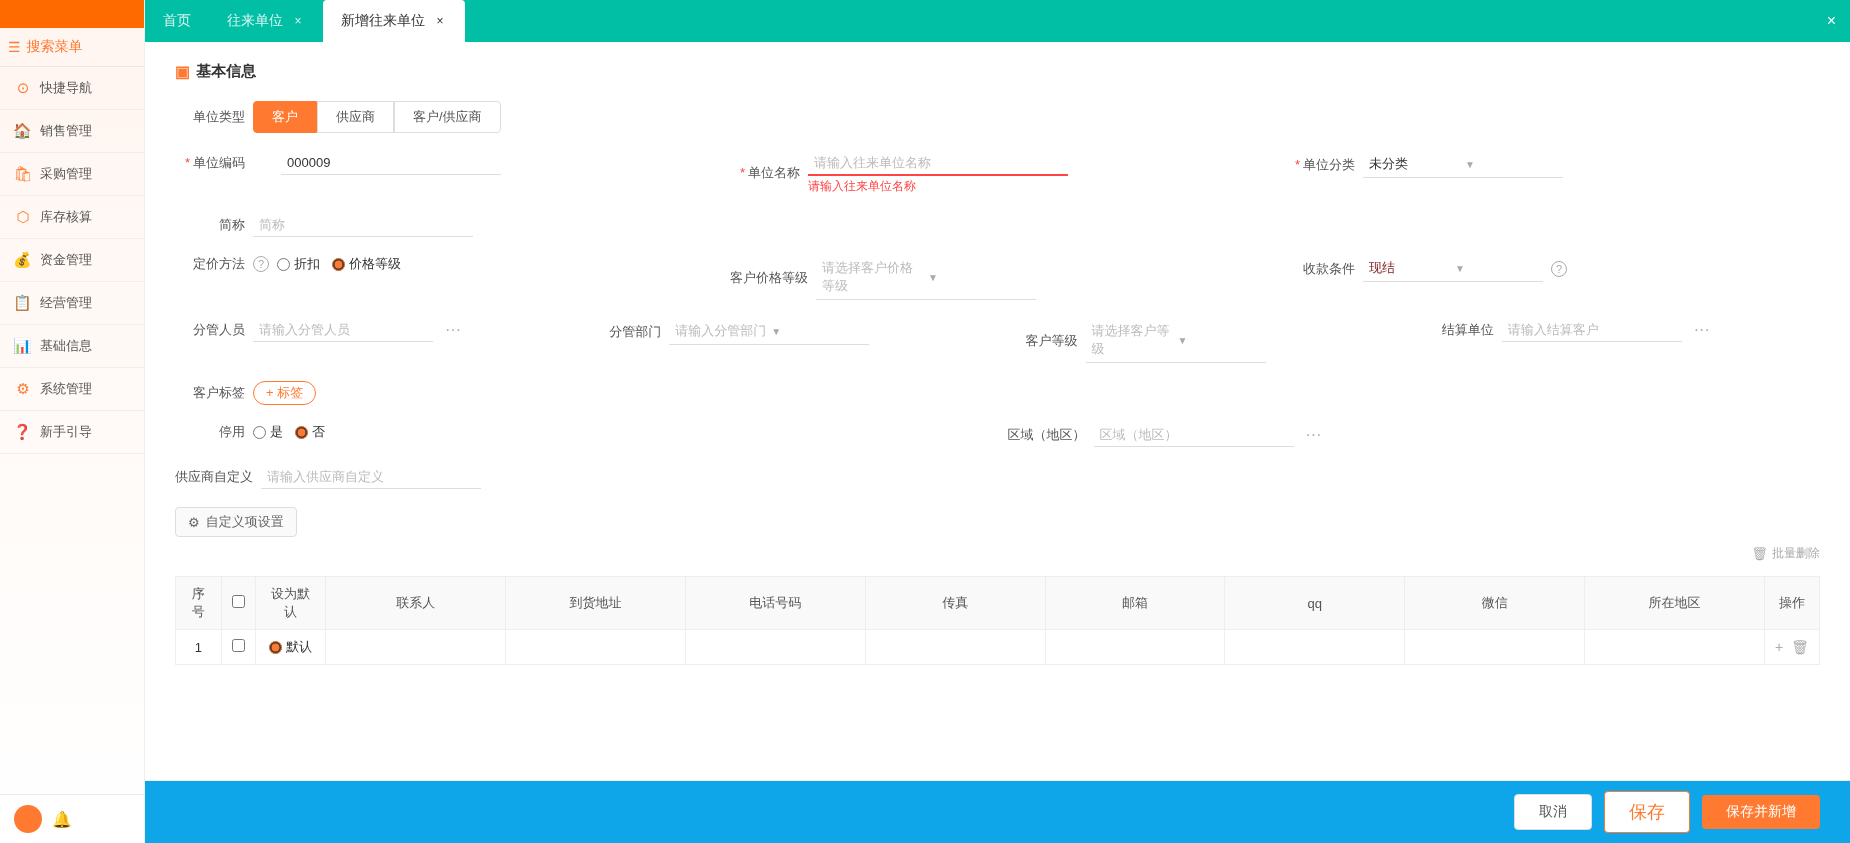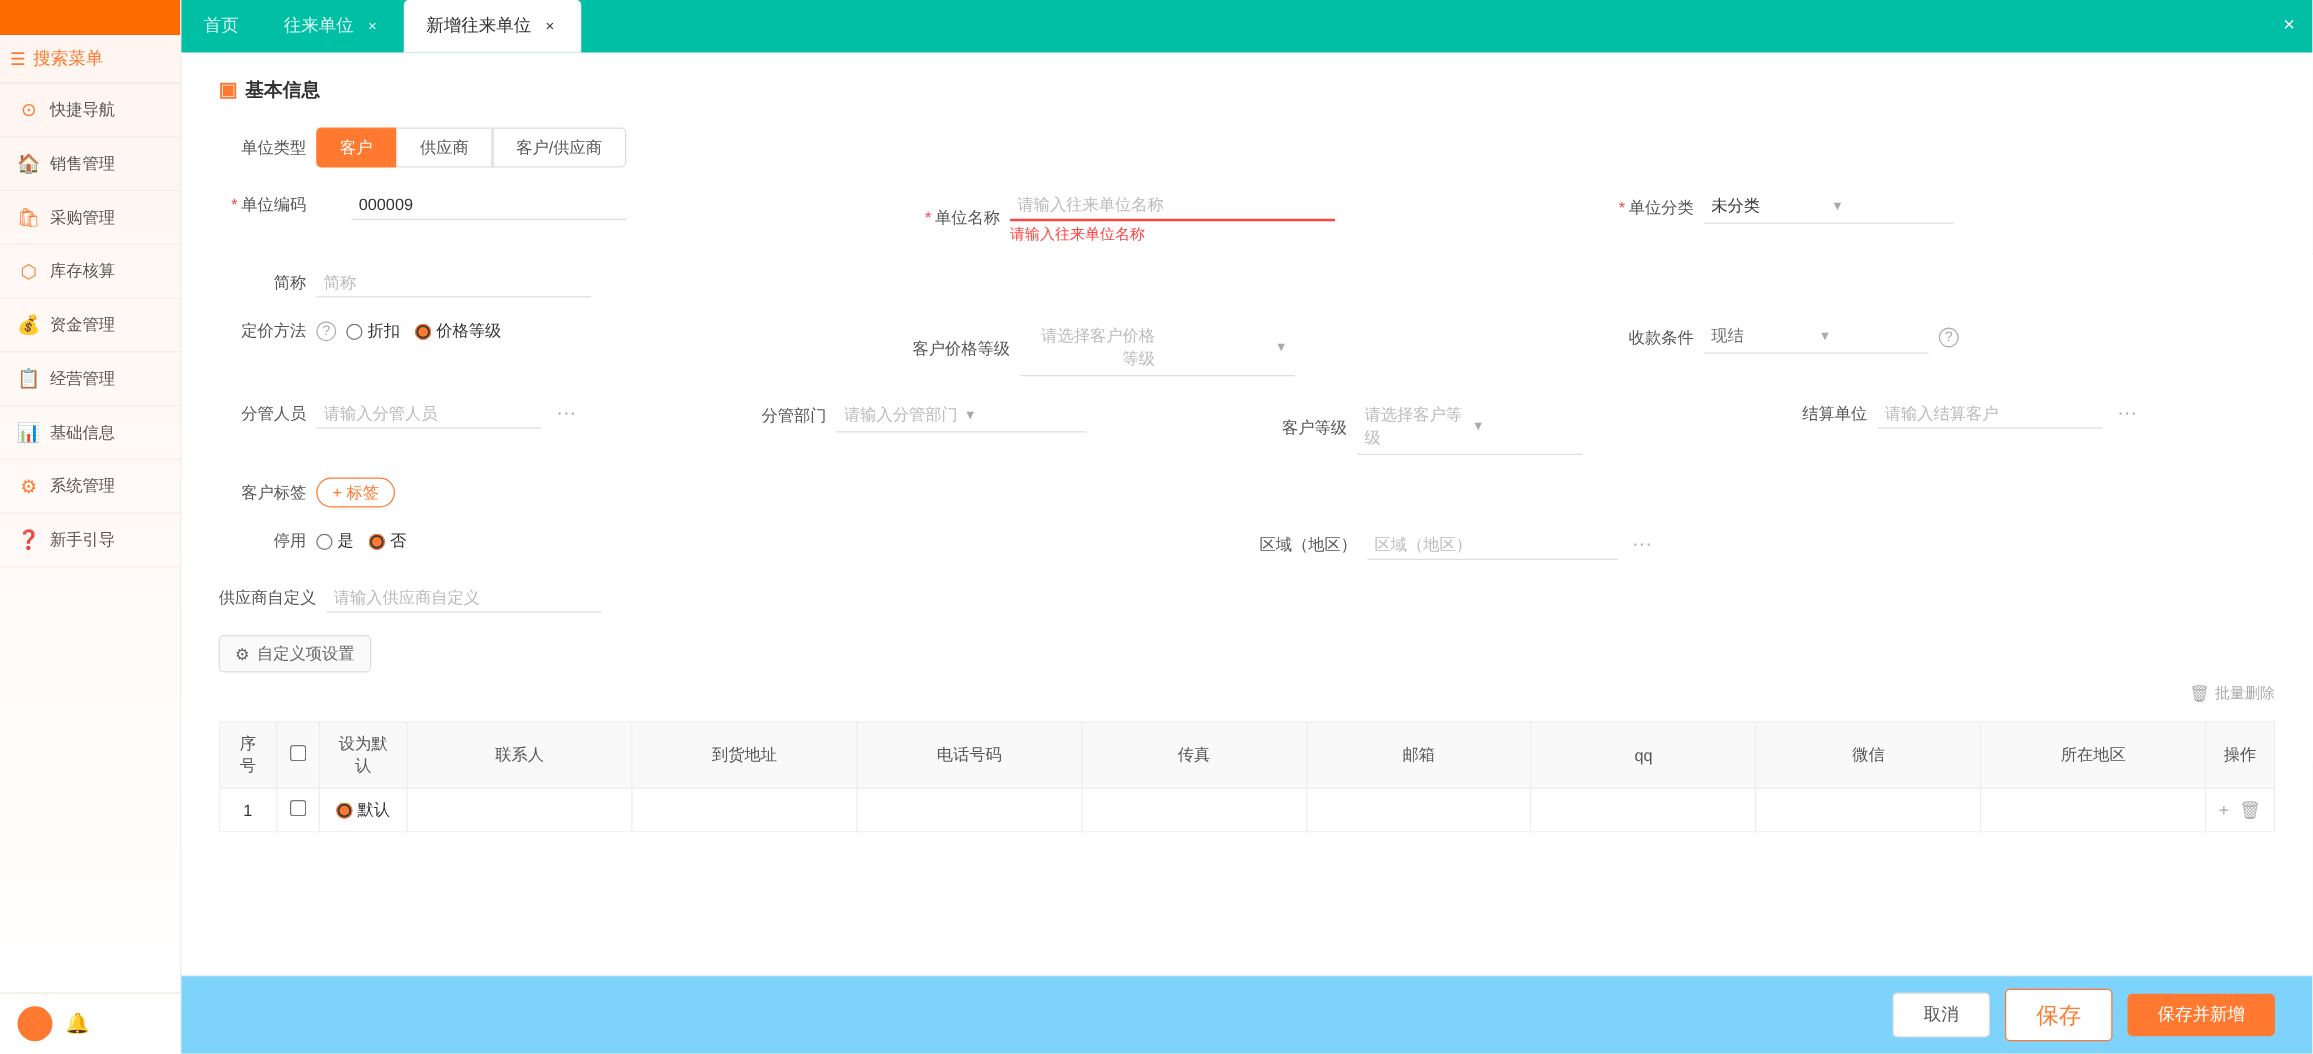--- a/index.html
+++ b/index.html
@@ -143,21 +143,21 @@
       background: #f9f9f9; border: 1px solid #eee; padding: 8px 10px;
       text-align: center; color: #555; font-weight: 500;
     }
     .data-table td {
       border: 1px solid #eee; padding: 8px 10px; text-align: center; color: #333;
     }
     .data-table .radio-default { accent-color: #ff7a30; }
 
     
     .footer {
-      background: #7dd3fc; border-top: 1px solid #eee;
+      background: #0ea5e9; border-top: 1px solid #eee;
       display: flex; justify-content: flex-end; align-items: center;
       padding: 10px 30px; gap: 12px;
     }
     .btn-cancel {
       padding: 8px 24px; border: 1px solid #ddd; border-radius: 4px;
       background: #fff; color: #555; cursor: pointer; font-size: 14px;
     }
     .btn-save {
       padding: 8px 24px; border: none; border-radius: 4px;
       background: #fff; color: #ff7a30; border: 1px solid #ff7a30;
@@ -312,29 +312,29 @@
             <span>折扣</span>
           </label>
           <label class="radio-item">
             <input type="radio" name="pricing" checked="" style="accent-color: rgb(255, 122, 48);">
             <span>价格等级</span>
           </label>
         </div>
       </div>
       <div class="form-group">
         <span class="form-label">客户价格等级</span>
-        <div class="select-field" style="max-width:220px;text-align:right;">
+        <div class="select-field" style="max-width:220px;">
           <span>请选择客户价格等级</span>
           <span class="arrow">▼</span>
         </div>
       </div>
       <div class="form-group">
         <span class="form-label">收款条件</span>
         <div class="select-field" style="max-width:180px;">
-          <span style="color:#737373;">现结</span>
+          <span style="color:#7f1d1d;">现结</span>
           <span class="arrow">▼</span>
         </div>
         <span class="help-icon">?</span>
       </div>
     </div>
 
     <div class="form-row">
       <div class="form-group">
         <span class="form-label">分管人员</span>
         <input class="form-input" type="text" style="max-width: 180px;" placeholder="请输入分管人员">

